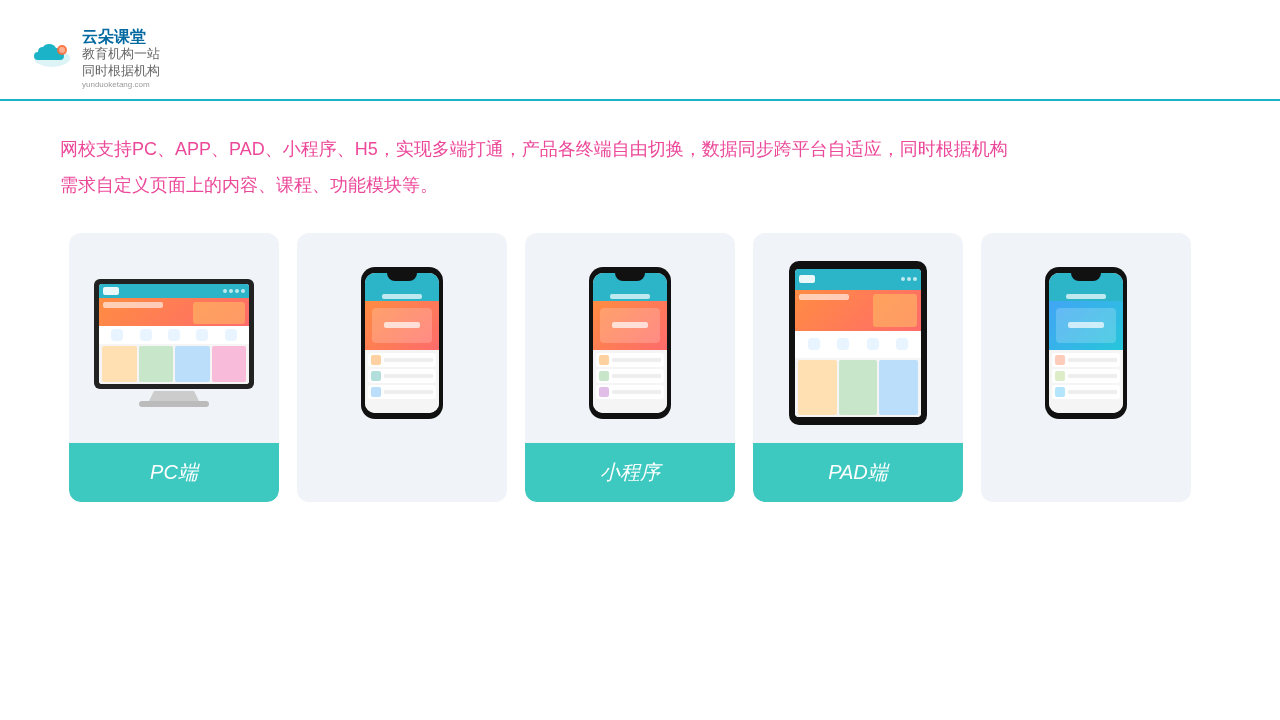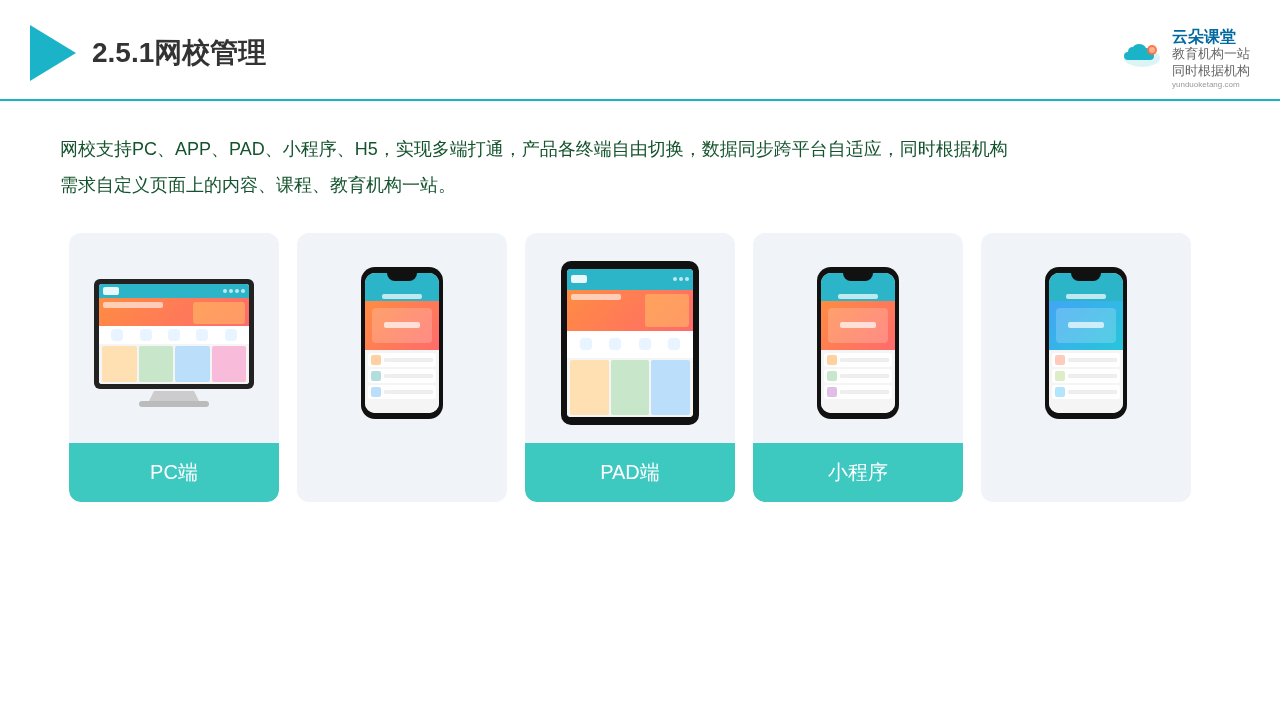--- a/index.html
+++ b/index.html
@@ -69,30 +69,31 @@
     }
     .brand-url {
       font-size: 8px;
       color: #999;
     }
 
     
     .description {
       padding: 30px 60px 20px 60px;
       font-size: 18px;
-      color: #14532d;
+      color: #ec4899;
       line-height: 2;
     }
 
     
     .cards-container {
       display: flex;
       gap: 18px;
       padding: 10px 75px 20px 55px;
       justify-content: center;
+      font-style: italic;
     }
     .card {
       background: #f0f4f8;
       border-radius: 12px;
       width: 210px;
       display: flex;
       flex-direction: column;
       align-items: center;
       overflow: hidden;
       flex-shrink: 0;
@@ -355,24 +356,20 @@
       flex: 1;
       height: 4px;
       background: #eee;
       border-radius: 1px;
     }
   </style>
 </head>
 <body>
 
 <div class="header">
-  <div class="header-left">
-    <div class="logo-triangle"></div>
-    <h1 class="page-title">2.5.1网校管理</h1>
-  </div>
   <div class="header-right">
     <div class="brand-logo">
 
       <svg class="cloud-icon" viewBox="0 0 44 30" xmlns="http://www.w3.org/2000/svg">
         <ellipse cx="22" cy="20" rx="18" ry="9" fill="#1ab3c8" opacity="0.15"></ellipse>
         <path d="M8 22 Q4 22 4 18 Q4 14 8 14 Q8 9 13 9 Q15 6 19 6 Q24 6 26 10 Q30 10 31 14 Q34 14 34 18 Q34 22 30 22 Z" fill="#1ab3c8"></path>
         <circle cx="32" cy="12" r="5" fill="#ff6b35" opacity="0.9"></circle>
         <circle cx="32" cy="12" r="3" fill="#fff" opacity="0.4"></circle>
       </svg>
     </div>
@@ -380,21 +377,21 @@
       <span class="brand-name">云朵课堂</span>
       <span class="brand-sub">教育机构一站</span>
       <span class="brand-sub">同时根据机构</span>
       <span class="brand-url">yunduoketang.com</span>
     </div>
   </div>
 </div>
 
 <div class="description">
   <p>网校支持PC、APP、PAD、小程序、H5，实现多端打通，产品各终端自由切换，数据同步跨平台自适应，同时根据机构</p>
-  <p>需求自定义页面上的内容、课程、教育机构一站。</p>
+  <p>需求自定义页面上的内容、课程、功能模块等。</p>
 </div>
 
 <div class="cards-container">
 
   <div class="card">
     <div class="card-image-area">
       <div class="pc-monitor">
         <div class="monitor-outer">
           <div class="monitor-screen">
             <div class="screen-content">
@@ -463,20 +460,55 @@
               </div>
             </div>
           </div>
         </div>
       </div>
     </div>
   </div>
 
   <div class="card">
     <div class="card-image-area">
+      <div class="phone-outer" style="width:82px;height:152px;">
+        <div class="phone-notch"></div>
+        <div class="phone-screen">
+          <div class="phone-content">
+            <div class="phone-header">
+              <div class="phone-header-text"></div>
+            </div>
+            <div class="phone-banner">
+              <div class="phone-banner-inner">
+                <div class="phone-banner-label"></div>
+              </div>
+            </div>
+            <div class="phone-list">
+              <div class="phone-list-item">
+                <div class="phone-list-thumb"></div>
+                <div class="phone-list-line"></div>
+              </div>
+              <div class="phone-list-item">
+                <div class="phone-list-thumb" style="background:#c8e6c9;"></div>
+                <div class="phone-list-line"></div>
+              </div>
+              <div class="phone-list-item">
+                <div class="phone-list-thumb" style="background:#e1bee7;"></div>
+                <div class="phone-list-line"></div>
+              </div>
+            </div>
+          </div>
+        </div>
+      </div>
+    </div>
+    <div class="card-label">小程序</div>
+  </div>
+
+  <div class="card">
+    <div class="card-image-area">
       <div class="tablet-outer" style="width:138px;height:164px;">
         <div class="tablet-screen">
           <div class="screen-content">
             <div class="screen-header-bar">
               <div class="screen-header-logo"></div>
               <div class="screen-nav-dots">
                 <div class="screen-nav-dot"></div>
                 <div class="screen-nav-dot"></div>
                 <div class="screen-nav-dot"></div>
               </div>
@@ -505,73 +537,38 @@
 
   <div class="card">
     <div class="card-image-area">
       <div class="phone-outer" style="width:82px;height:152px;">
         <div class="phone-notch"></div>
         <div class="phone-screen">
           <div class="phone-content">
             <div class="phone-header">
               <div class="phone-header-text"></div>
             </div>
-            <div class="phone-banner">
+            <div class="phone-banner" style="background: linear-gradient(135deg, #42a5f5, #26c6da);">
               <div class="phone-banner-inner">
                 <div class="phone-banner-label"></div>
               </div>
             </div>
             <div class="phone-list">
               <div class="phone-list-item">
-                <div class="phone-list-thumb"></div>
-                <div class="phone-list-line"></div>
-              </div>
-              <div class="phone-list-item">
-                <div class="phone-list-thumb" style="background:#c8e6c9;"></div>
-                <div class="phone-list-line"></div>
-              </div>
-              <div class="phone-list-item">
-                <div class="phone-list-thumb" style="background:#e1bee7;"></div>
+                <div class="phone-list-thumb" style="background:#ffccbc;"></div>
+                <div class="phone-list-line"></div>
+              </div>
+              <div class="phone-list-item">
+                <div class="phone-list-thumb" style="background:#dcedc8;"></div>
+                <div class="phone-list-line"></div>
+              </div>
+              <div class="phone-list-item">
+                <div class="phone-list-thumb" style="background:#b3e5fc;"></div>
                 <div class="phone-list-line"></div>
               </div>
             </div>
           </div>
         </div>
       </div>
     </div>
-    <div class="card-label">小程序</div>
   </div>
 
-  <div class="card">
-    <div class="card-image-area">
-      <div class="phone-outer" style="width:82px;height:152px;">
-        <div class="phone-notch"></div>
-        <div class="phone-screen">
-          <div class="phone-content">
-            <div class="phone-header">
-              <div class="phone-header-text"></div>
-            </div>
-            <div class="phone-banner" style="background: linear-gradient(135deg, #42a5f5, #26c6da);">
-              <div class="phone-banner-inner">
-                <div class="phone-banner-label"></div>
-              </div>
-            </div>
-            <div class="phone-list">
-              <div class="phone-list-item">
-                <div class="phone-list-thumb" style="background:#ffccbc;"></div>
-                <div class="phone-list-line"></div>
-              </div>
-              <div class="phone-list-item">
-                <div class="phone-list-thumb" style="background:#dcedc8;"></div>
-                <div class="phone-list-line"></div>
-              </div>
-              <div class="phone-list-item">
-                <div class="phone-list-thumb" style="background:#b3e5fc;"></div>
-                <div class="phone-list-line"></div>
-              </div>
-            </div>
-          </div>
-        </div>
-      </div>
-    </div>
-  </div>
-
 </div>
 
 </body></html>

